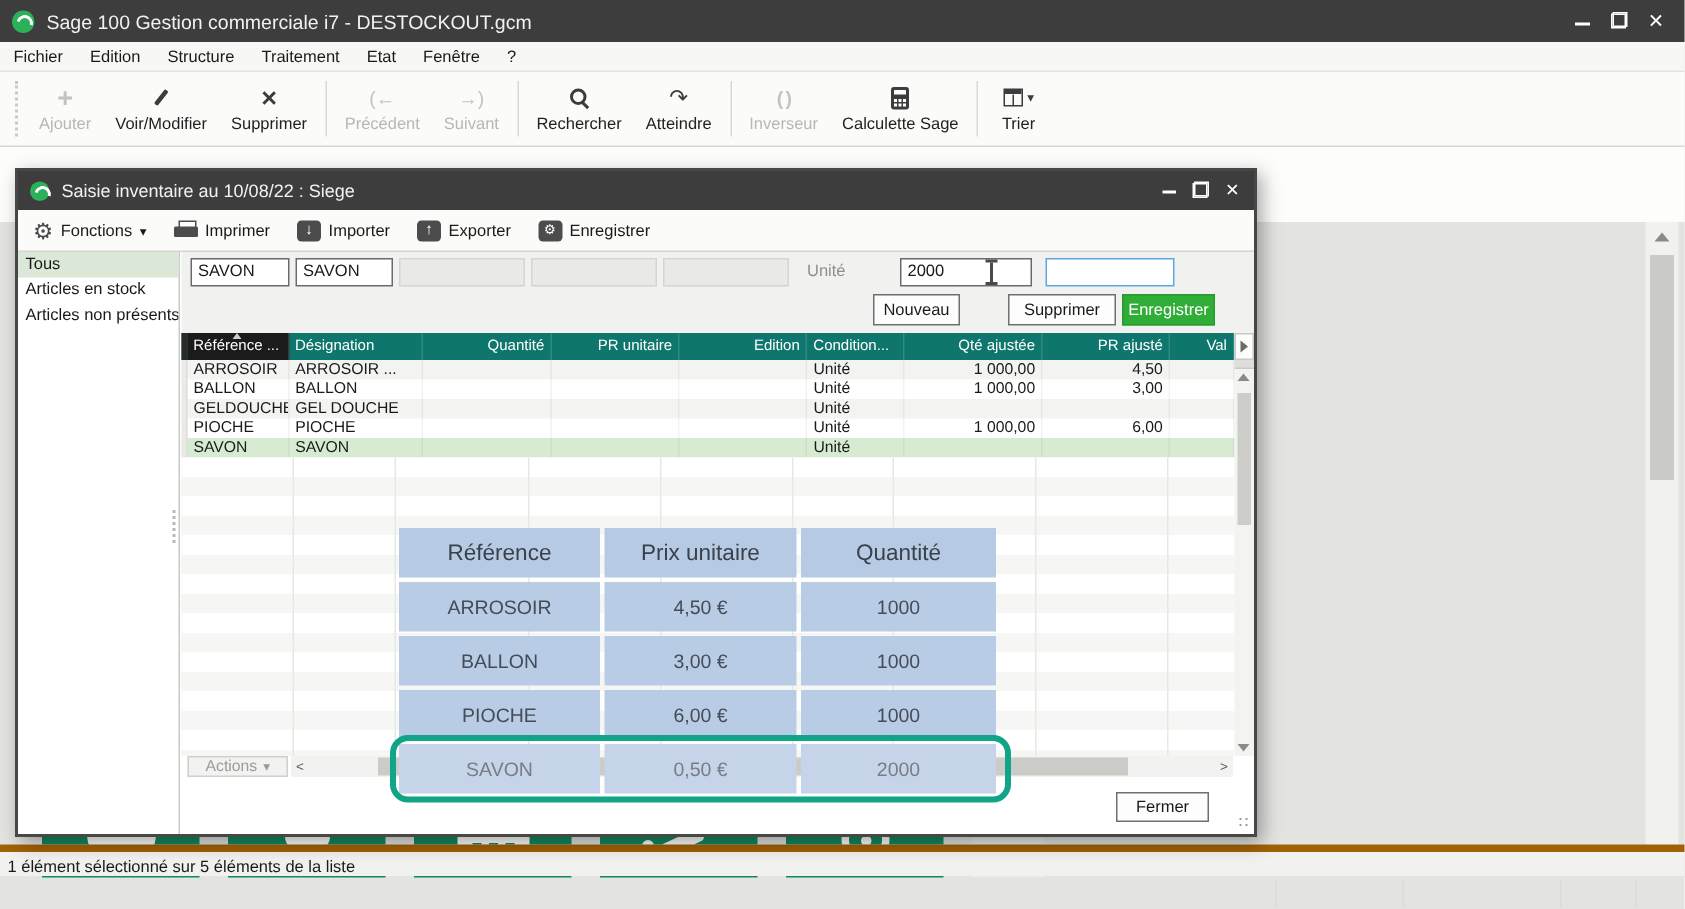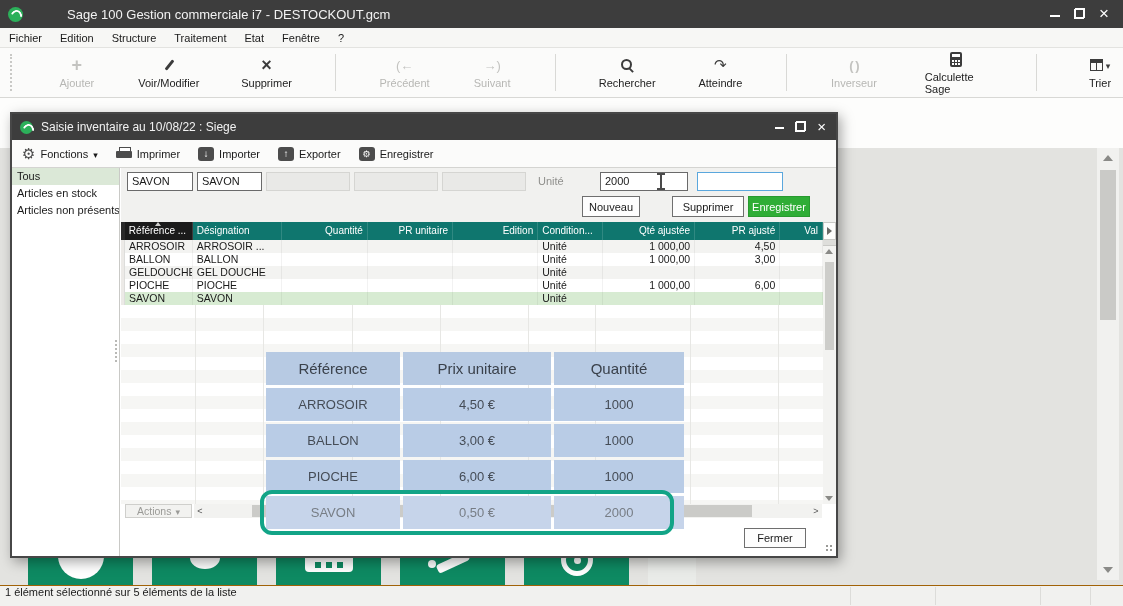--- a/index.html
+++ b/index.html
@@ -2,21 +2,21 @@
 <html><head>
 <meta charset="utf-8">
 <style>
   * { box-sizing: border-box; margin: 0; padding: 0; }
   html,body { width:1123px; height:606px; }
   body {
     position: relative; overflow: hidden;
     font-family: "Liberation Sans", "DejaVu Sans", sans-serif;
     background: #e3e3e0; color:#1a1a1a;
   }
-  .abs { position:absolute;gap:36px; }
+  .abs { position:absolute; }
 
   
   .titlebar { left:0; top:0; width:1123px; height:28px; background:#3d3d3d; display:flex; align-items:center; }
   .titlebar-title { color:#f2f2f2; font-size:13px; margin-left:8px; white-space:nowrap; }
   .win-controls { margin-left:auto; display:flex; align-items:center; gap:14px; padding-right:14px; }
   .wc { color:#fff; font-size:14px; line-height:14px; cursor:default; }
   .sage-icon { width:15px; height:15px; border-radius:50%; background:#2cb05a; position:relative; margin-left:8px; flex:0 0 auto; }
   .sage-icon::after { content:""; position:absolute; left:3px; top:3px; width:7px; height:7px; border-radius:50%;
     border:2px solid #fff; border-left-color:transparent; border-bottom-color:transparent; transform:rotate(-30deg); }
   .restore-glyph { width:11px; height:11px; position:relative; display:inline-block; }
@@ -71,22 +71,22 @@
   
   .tile { top:558px; height:27px; background:#0e8a62; position:absolute; overflow:hidden; }
   .tile.ghost { background:#e9ebe8; }
   .tile .circ { position:absolute; background:#fff; border-radius:50%; }
   .tile .ring { position:absolute; border:5px solid #fff; border-radius:50%; background:transparent; }
   .tile .card { position:absolute; background:#fff; border-radius:4px; display:flex; gap:5px; justify-content:center; align-items:flex-end; padding-bottom:4px; }
   .tile .dot { width:6px; height:6px; background:#0e8a62; }
   .tile .pen { position:absolute; background:#fff; border-radius:3px; transform:rotate(-25deg); }
 
   
-  .statusbar { left:0; top:585px; width:1123px; height:21px; background:#f1f1ef; border-top:1px solid #a16207;
-    font-size:11px; display:flex; align-items:flex-start; padding-left:5px; }
+  .statusbar { left:0; top:563px; width:1123px; height:21px; background:#f1f1ef; border-top:5px solid #a16207;
+    font-size:11px; display:flex; align-items:flex-end; padding-left:5px; }
   .sb-sep { position:absolute; top:587px; width:1px; height:18px; background:#dcdcd9; }
 
   
   .dlg { left:10px; top:112px; width:828px; height:446px; border:2px solid #474747; background:#fff;
     box-shadow:3px 4px 12px rgba(0,0,0,.35); z-index:10; }
   .dlg-titlebar { position:absolute; left:0; top:0; width:824px; height:26px; background:#3d3d3d; display:flex; align-items:center; }
   .dlg-titlebar .titlebar-title { font-size:12px; }
   .dlg-controls { margin-left:auto; display:flex; align-items:center; gap:12px; padding-right:10px; }
   .dlg-controls .wc { font-size:13px; }
   .dlg-controls .minimize-glyph { width:9px; }
@@ -158,21 +158,21 @@
   .hs-thumb { position:absolute; left:46px; top:1px; width:500px; height:12px; background:#cbcbc8; }
 
   .fermer { left:732px; top:414px; width:62px; height:20px; position:absolute; }
   .grip { position:absolute; left:813px; top:430px; width:9px; height:9px;
     background:radial-gradient(circle at 2px 2px,#9a9a97 1px,transparent 1px); background-size:4px 4px; }
   .splitter-dots { position:absolute; left:103px; top:226px; width:3px; height:22px; border-left:2px dotted #b9b9b6; }
 
   
   .overlay { left:263px; top:349px; z-index:20; border-collapse:separate; border-spacing:3px; }
   .overlay th { width:134px; height:33px; background:#b7cae3; color:#3a414b; font-size:15px; font-weight:normal; }
-  .overlay th:nth-child(2){ width:148px; } .overlay th:nth-child(3){ width:130px; }
+  .overlay th:nth-child(2){ width:128px; } .overlay th:nth-child(3){ width:130px; }
   .overlay td { height:33px; background:#b9cce6; color:#454c56; font-size:13px; text-align:center; }
   .overlay tr.hl td { background:#c6d4ea; color:#777d85; }
   .teal-box { left:260px; top:490px; width:414px; height:45px; border:4px solid #12a487; border-radius:12px; z-index:21; pointer-events:none; }
 </style>
 </head>
 <body>
 
 <div class="abs titlebar">
   <span class="sage-icon"></span>
   <span class="titlebar-title">Sage 100 Gestion commerciale i7 - DESTOCKOUT.gcm</span>

